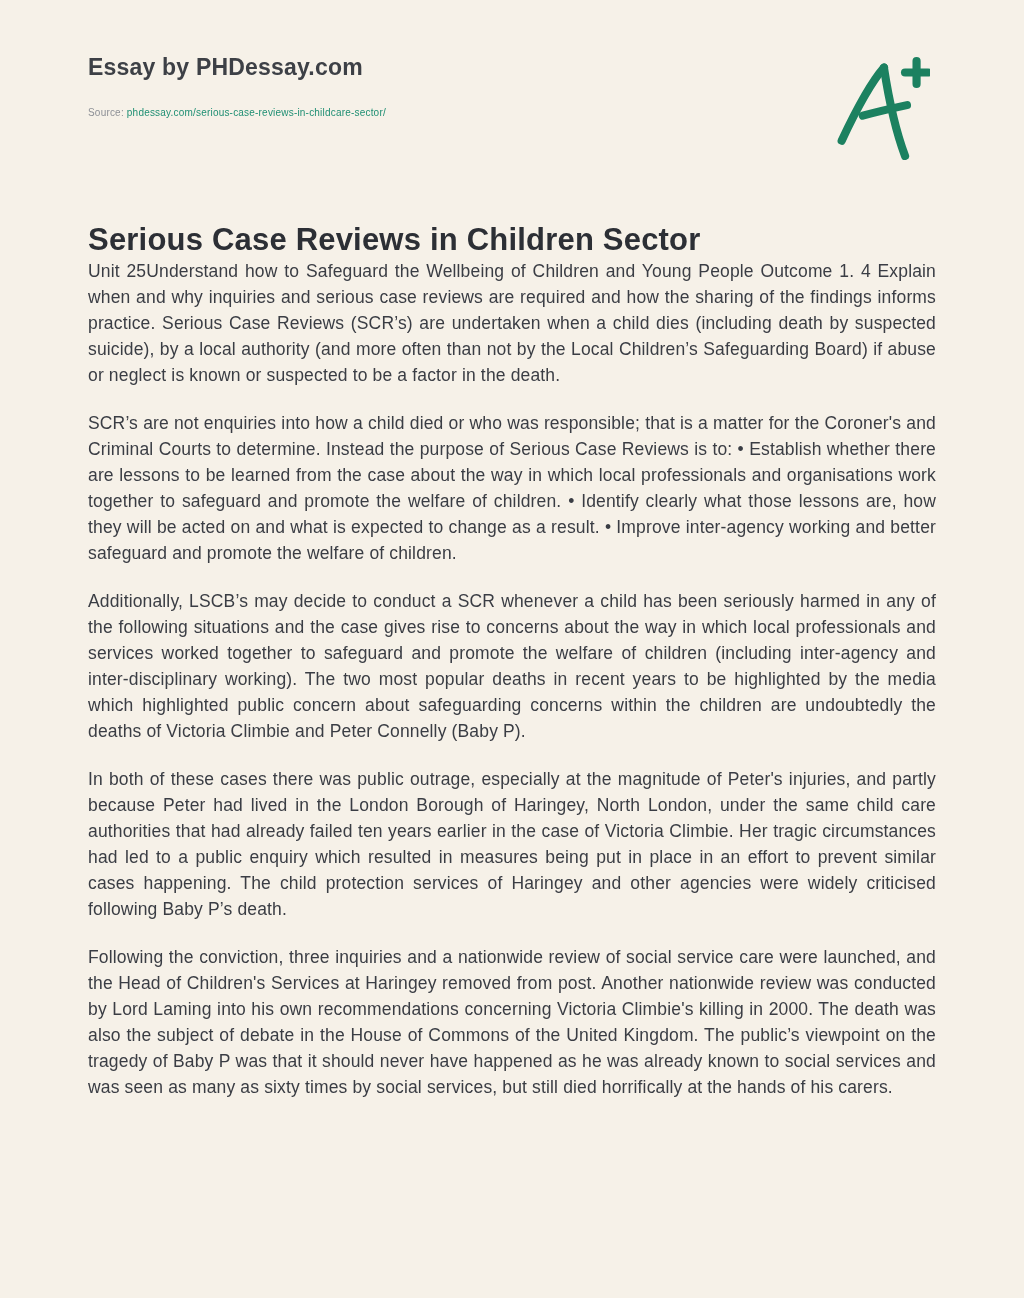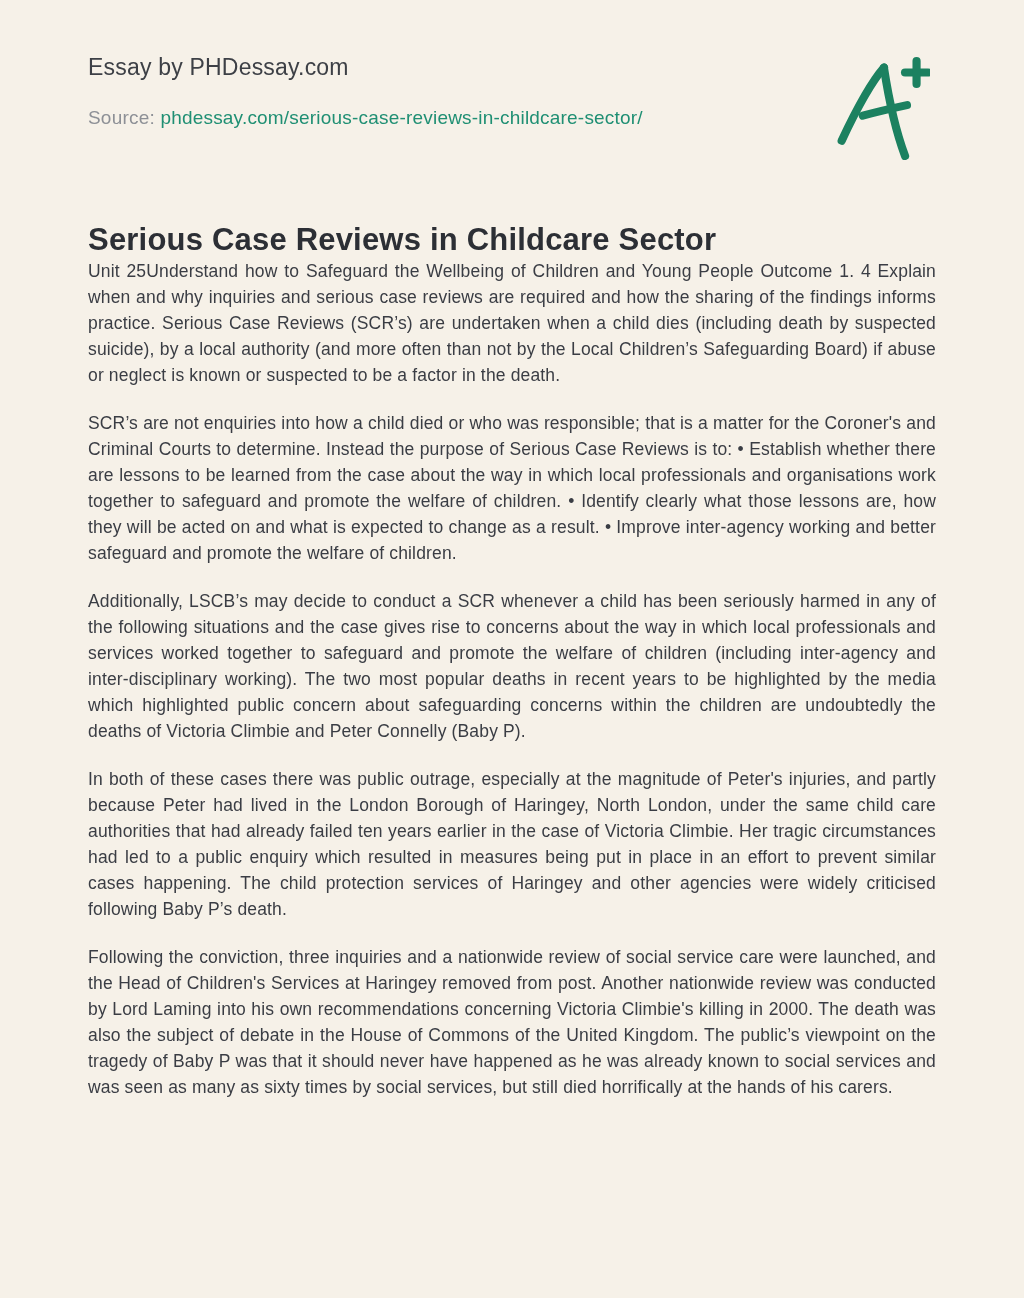--- a/index.html
+++ b/index.html
@@ -24,29 +24,29 @@
   }
 
   .doc-header {
     display: flex;
     justify-content: space-between;
     align-items: flex-start;
   }
 
   .site-title {
     font-size: 23px;
-    font-weight: 400;
+    font-weight: 700;
     color: #3d4046;
     letter-spacing: 0.2px;
     padding-top: 2px;
   }
 
   .source-line {
     margin-top: 26px;
-    font-size: 19px;
+    font-size: 10px;
     color: #8d9096;
     letter-spacing: 0.2px;
   }
 
   .source-line a {
     color: #1f8f73;
     text-decoration: none;
     cursor: pointer;
   }
 
@@ -102,21 +102,21 @@
 
           <path d="M30 62 C48 57 62 54 76 51"></path>
 
           <path d="M74 17 H98"></path>
           <path d="M86 5 V29"></path>
         </g>
       </svg>
     </div>
   </header>
 
-  <h1 class="essay-title">Serious Case Reviews in Childcare Sector</h1>
+  <h1 class="essay-title">Serious Case Reviews in Children Sector</h1>
 
   <main class="essay-body">
     <p>Unit 25Understand how to Safeguard the Wellbeing of Children and Young People Outcome 1. 4 Explain when and why inquiries and serious case reviews are required and how the sharing of the findings informs practice. Serious Case Reviews (SCR’s) are undertaken when a child dies (including death by suspected suicide), by a local authority (and more often than not by the Local Children’s Safeguarding Board) if abuse or neglect is known or suspected to be a factor in the death.</p>
     <p>SCR’s are not enquiries into how a child died or who was responsible; that is a matter for the Coroner's and Criminal Courts to determine. Instead the purpose of Serious Case Reviews is to: • Establish whether there are lessons to be learned from the case about the way in which local professionals and organisations work together to safeguard and promote the welfare of children. • Identify clearly what those lessons are, how they will be acted on and what is expected to change as a result. • Improve inter-agency working and better safeguard and promote the welfare of children.</p>
     <p>Additionally, LSCB’s may decide to conduct a SCR whenever a child has been seriously harmed in any of the following situations and the case gives rise to concerns about the way in which local professionals and services worked together to safeguard and promote the welfare of children (including inter-agency and inter-disciplinary working). The two most popular deaths in recent years to be highlighted by the media which highlighted public concern about safeguarding concerns within the children are undoubtedly the deaths of Victoria Climbie and Peter Connelly (Baby P).</p>
     <p>In both of these cases there was public outrage, especially at the magnitude of Peter's injuries, and partly because Peter had lived in the London Borough of Haringey, North London, under the same child care authorities that had already failed ten years earlier in the case of Victoria Climbie. Her tragic circumstances had led to a public enquiry which resulted in measures being put in place in an effort to prevent similar cases happening. The child protection services of Haringey and other agencies were widely criticised following Baby P’s death.</p>
     <p>Following the conviction, three inquiries and a nationwide review of social service care were launched, and the Head of Children's Services at Haringey removed from post. Another nationwide review was conducted by Lord Laming into his own recommendations concerning Victoria Climbie's killing in 2000. The death was also the subject of debate in the House of Commons of the United Kingdom. The public’s viewpoint on the tragedy of Baby P was that it should never have happened as he was already known to social services and was seen as many as sixty times by social services, but still died horrifically at the hands of his carers.</p>
   </main>
 
 </div>

